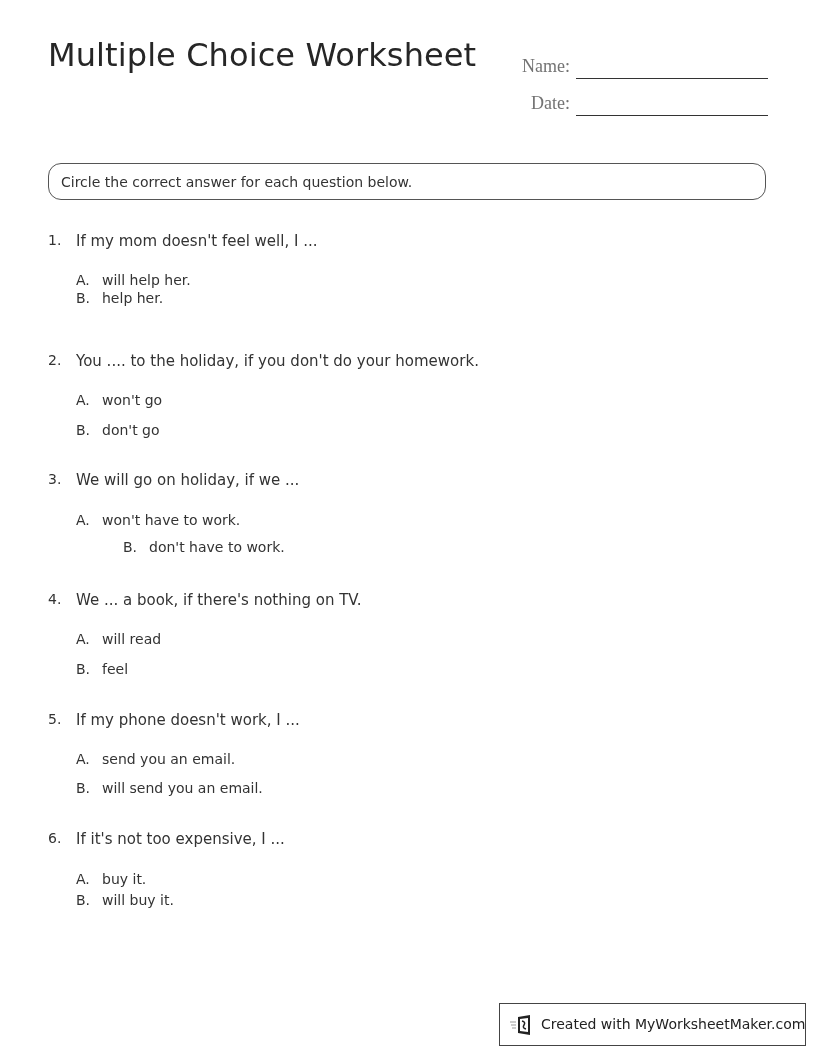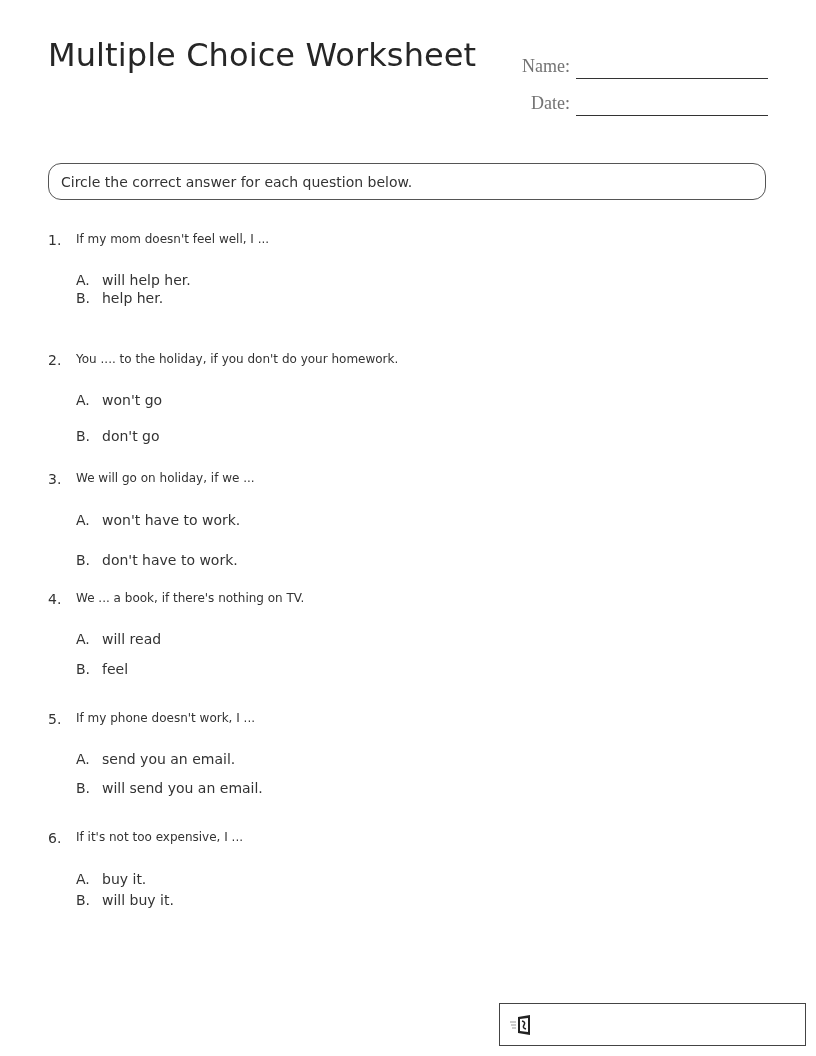--- a/index.html
+++ b/index.html
@@ -9,21 +9,21 @@
            color: #262626; letter-spacing: 0.1px; margin: 0; font-family: "DejaVu Sans", sans-serif; }
   .field-row { position: absolute; left: 500px; width: 268px; height: 30px; }
   .field-label { position: absolute; right: 198px; bottom: 2px; font-family: "Liberation Serif", serif;
                  font-size: 18px; color: #737373; }
   .field-line { position: absolute; left: 76px; right: 0; bottom: 0; border-bottom: 1px solid #333; }
   .instructions { position: absolute; left: 48px; top: 163px; width: 718px; height: 37px;
                   border: 1px solid #555; border-radius: 13px; box-sizing: border-box; }
   .instructions span { position: absolute; left: 12px; top: 10px; font-size: 14px; color: #333; }
   .question { position: absolute; left: 48px; width: 700px; }
   .q-num { position: absolute; left: 0; top: 0; font-size: 14px; color: #333; }
-  .q-text { position: absolute; left: 28px; top: 0; font-size: 12px; color: #333; white-space: nowrap; }
+  .q-text { position: absolute; left: 28px; top: 0; font-size: 15px; color: #333; white-space: nowrap; }
   .option { position: absolute; left: 28px; font-size: 14px; color: #333; white-space: nowrap; }
   .opt-letter { display: inline-block; width: 26px; }
   .footer { position: absolute; left: 499px; top: 1003px; width: 307px; height: 43px;
             border: 1px solid #444; box-sizing: border-box; }
   .footer-icon { position: absolute; left: 10px; top: 11px; width: 24px; height: 20px; }
   .footer-text { position: absolute; left: 41px; top: 12px; font-size: 14px; color: #222; white-space: nowrap; }
 </style>
 </head>
 <body>
 
@@ -52,32 +52,32 @@
     <span class="opt-letter">B.</span><span>help her.</span>
   </div>
 </div>
 
 <div class="question" style="top:352px;">
   <span class="q-num">2.</span>
   <span class="q-text">You .... to the holiday, if you don't do your homework.</span>
   <div class="option" style="top:40px;">
     <span class="opt-letter">A.</span><span>won't go</span>
   </div>
-  <div class="option" style="top:70px;margin-top:6px;">
+  <div class="option" style="top:70px;">
     <span class="opt-letter">B.</span><span>don't go</span>
   </div>
 </div>
 
 <div class="question" style="top:471px;">
   <span class="q-num">3.</span>
   <span class="q-text">We will go on holiday, if we ...</span>
   <div class="option" style="top:41px;">
     <span class="opt-letter">A.</span><span>won't have to work.</span>
   </div>
-  <div class="option" style="top:81px;">
+  <div class="option" style="top:68px;margin-left:47px;">
     <span class="opt-letter">B.</span><span>don't have to work.</span>
   </div>
 </div>
 
 <div class="question" style="top:591px;">
   <span class="q-num">4.</span>
   <span class="q-text">We ... a book, if there's nothing on TV.</span>
   <div class="option" style="top:40px;">
     <span class="opt-letter">A.</span><span>will read</span>
   </div>
@@ -112,13 +112,14 @@
   <span class="footer-icon">
     <svg width="24" height="20" viewBox="0 0 24 20">
       <line x1="0" y1="7" x2="6" y2="7" stroke="#999" stroke-width="1"></line>
       <line x1="1" y1="10" x2="6" y2="10" stroke="#999" stroke-width="1"></line>
       <line x1="2" y1="13" x2="6" y2="13" stroke="#999" stroke-width="1"></line>
       <polygon points="8,2 20,0 20,20 8,18" fill="#222"></polygon>
       <polygon points="10,4 18,3 18,17 10,16" fill="#fff"></polygon>
       <path d="M12,6 Q16,7 14,10 Q12,13 16,14" stroke="#222" stroke-width="1.5" fill="none"></path>
     </svg>
   </span>
+  <span class="footer-text">Created with MyWorksheetMaker.com</span>
 </div>
 
 </body></html>

